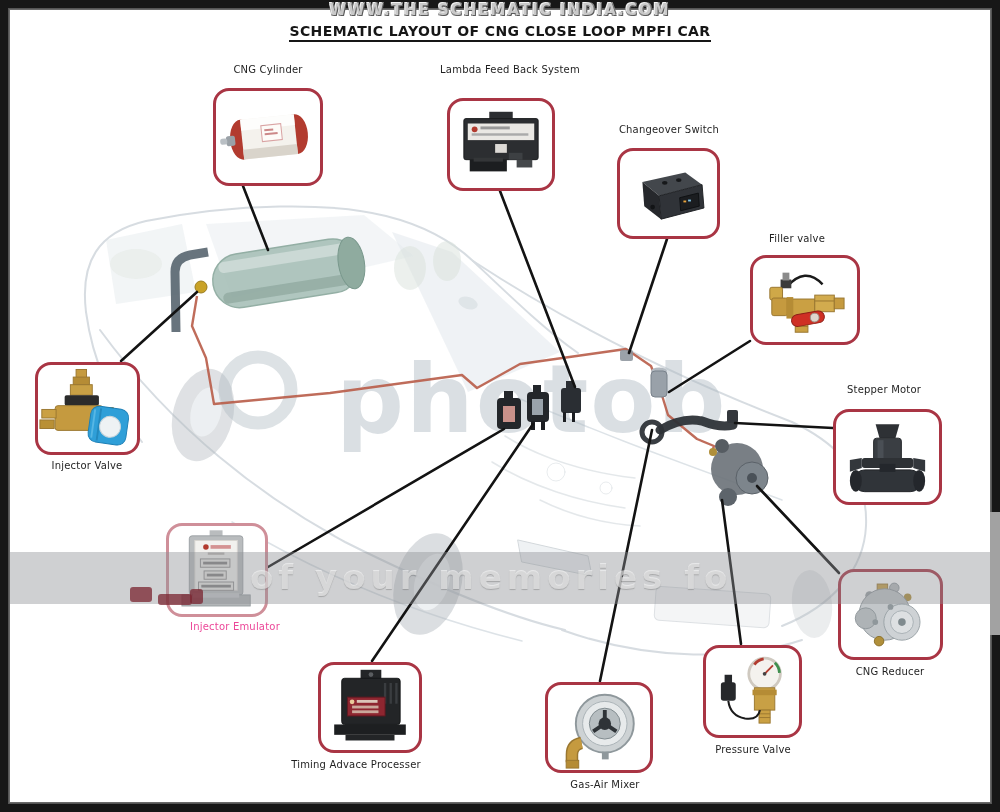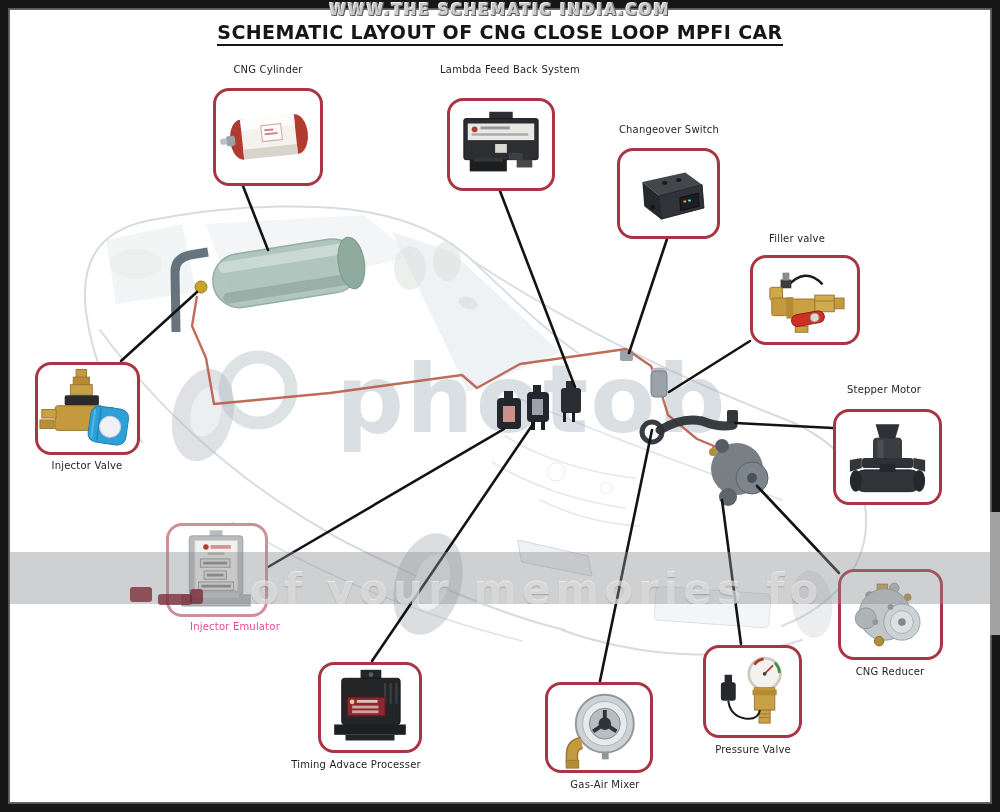--- a/index.html
+++ b/index.html
@@ -7,21 +7,21 @@
          font-family:"DejaVu Sans","Liberation Sans",sans-serif;}
   
   #frame{position:absolute;inset:0;border:8px solid #171717;box-shadow:inset 0 0 0 1px #555, 0 0 0 2px #6a6a6a inset;
          z-index:8;pointer-events:none;box-sizing:border-box;}
   #right-gray-bar{position:absolute;left:990px;top:512px;width:10px;height:123px;background:#a2a2a2;z-index:13;}
   
   #top-watermark{position:absolute;top:1px;left:0;width:100%;text-align:center;z-index:10;
      font-size:15px;font-weight:bold;letter-spacing:2px;color:#c9c9c9;
      text-shadow:1px 1px 0 #5a5a5a,-1px -1px 0 #f2f2f2,1px -1px 0 #8a8a8a,-1px 1px 0 #8a8a8a;}
   #title-row{position:absolute;top:21px;left:0;width:100%;text-align:center;z-index:7;}
-  #title-row span{font-size:19px;font-weight:bold;letter-spacing:0.4px;color:#161616;
+  #title-row span{font-size:14px;font-weight:bold;letter-spacing:0.4px;color:#161616;
      border-bottom:2.5px solid #161616;padding-bottom:1px;}
   
   #scene{position:absolute;left:0;top:0;z-index:3;}
   
   .comp{position:absolute;border:3px solid #a93544;border-radius:16px;background:#fff;z-index:4;
         display:flex;align-items:center;justify-content:center;box-sizing:border-box;}
   .comp svg{display:block;}
   #c-cng{left:213px;top:88px;width:110px;height:98px;}
   #c-lambda{left:447px;top:98px;width:108px;height:93px;}
   #c-chg{left:617px;top:148px;width:103px;height:91px;}
@@ -43,22 +43,22 @@
   #l-step{left:884px;top:384px;}
   #l-cylv{left:87px;top:460px;}
   #l-inj{left:235px;top:621px;color:#ec4899;}
   #l-tim{left:356px;top:759px;}
   #l-mix{left:598px;top:779px;margin-left:7px;}
   #l-pg{left:753px;top:744px;}
   #l-red{left:890px;top:666px;}
   
   #wm-band{position:absolute;left:8px;top:552px;width:984px;height:52px;background:rgba(140,144,148,0.42);
            z-index:5;overflow:hidden;}
-  #wm-band span{position:absolute;left:242px;top:13px;font-size:42px;font-weight:bold;letter-spacing:5px;
-           color:rgba(255,255,255,0.55);text-shadow:0 1px 1px rgba(90,90,90,0.35);text-decoration:underline;}
+  #wm-band span{position:absolute;left:242px;top:5px;font-size:34px;font-weight:bold;letter-spacing:5px;
+           color:rgba(255,255,255,0.55);text-shadow:0 1px 1px rgba(90,90,90,0.35);}
   .blob{position:absolute;background:#7a2430;opacity:0.75;border-radius:3px;filter:blur(0.4px);z-index:6;}
   #blob1{left:130px;top:587px;width:22px;height:15px;}
   #blob2{left:158px;top:594px;width:34px;height:11px;}
   #blob3{left:190px;top:589px;width:13px;height:15px;}
 </style>
 </head>
 <body>
 
 <div id="stage">
 

